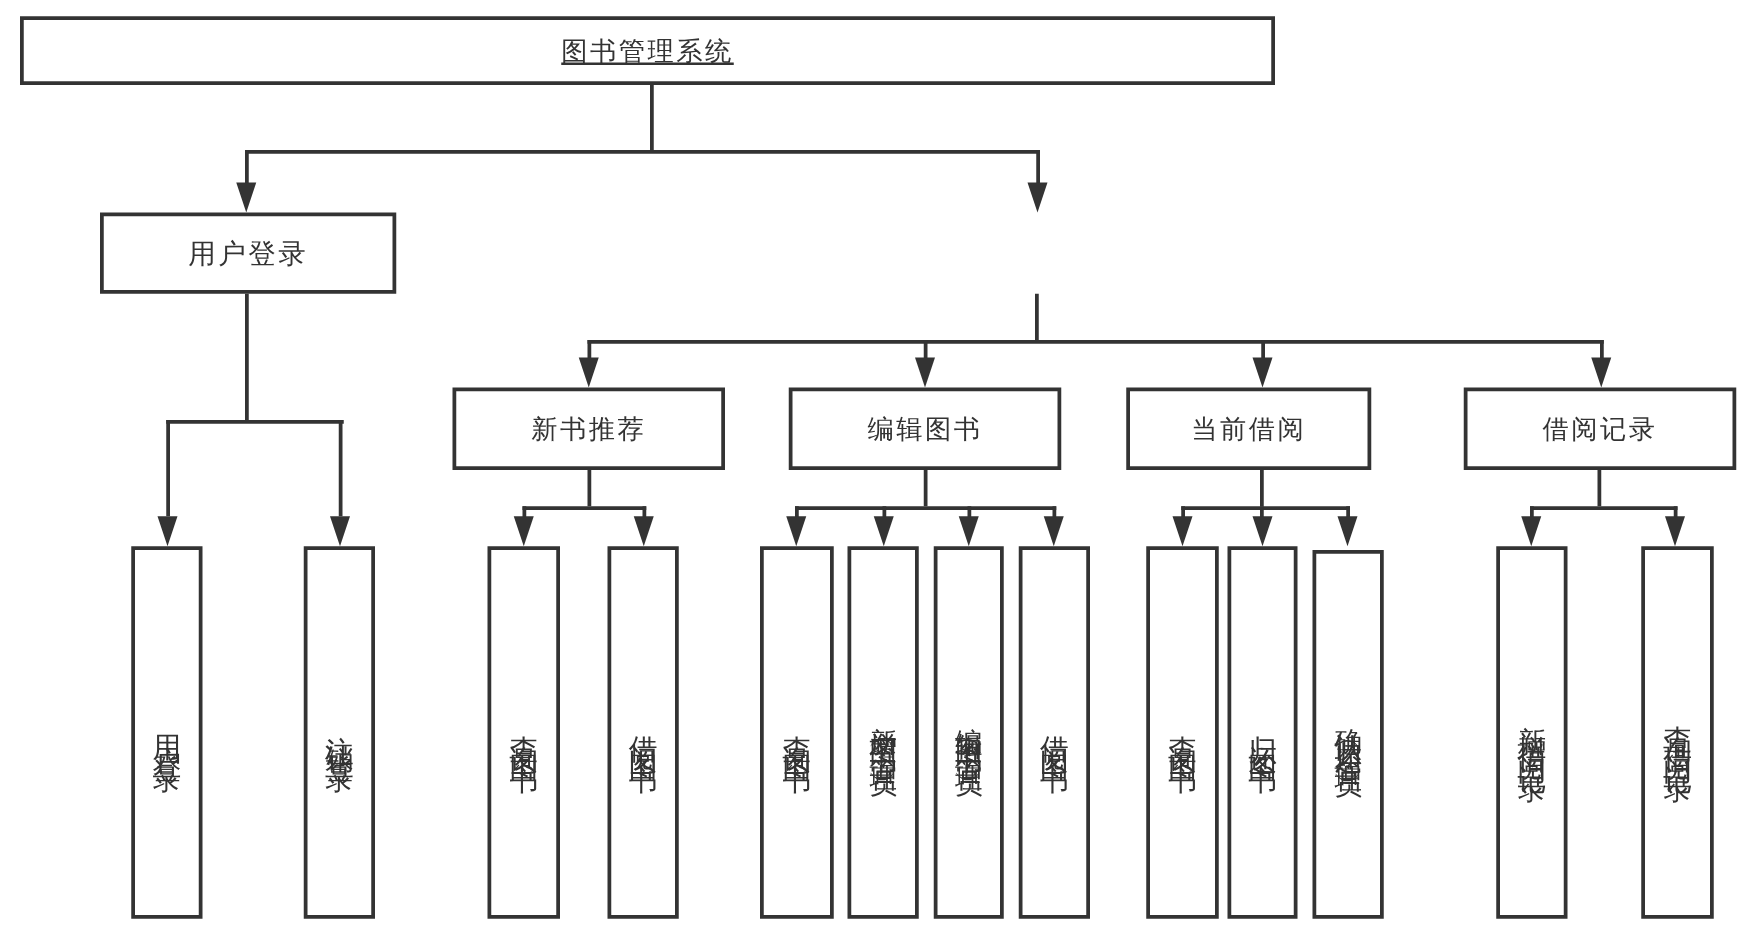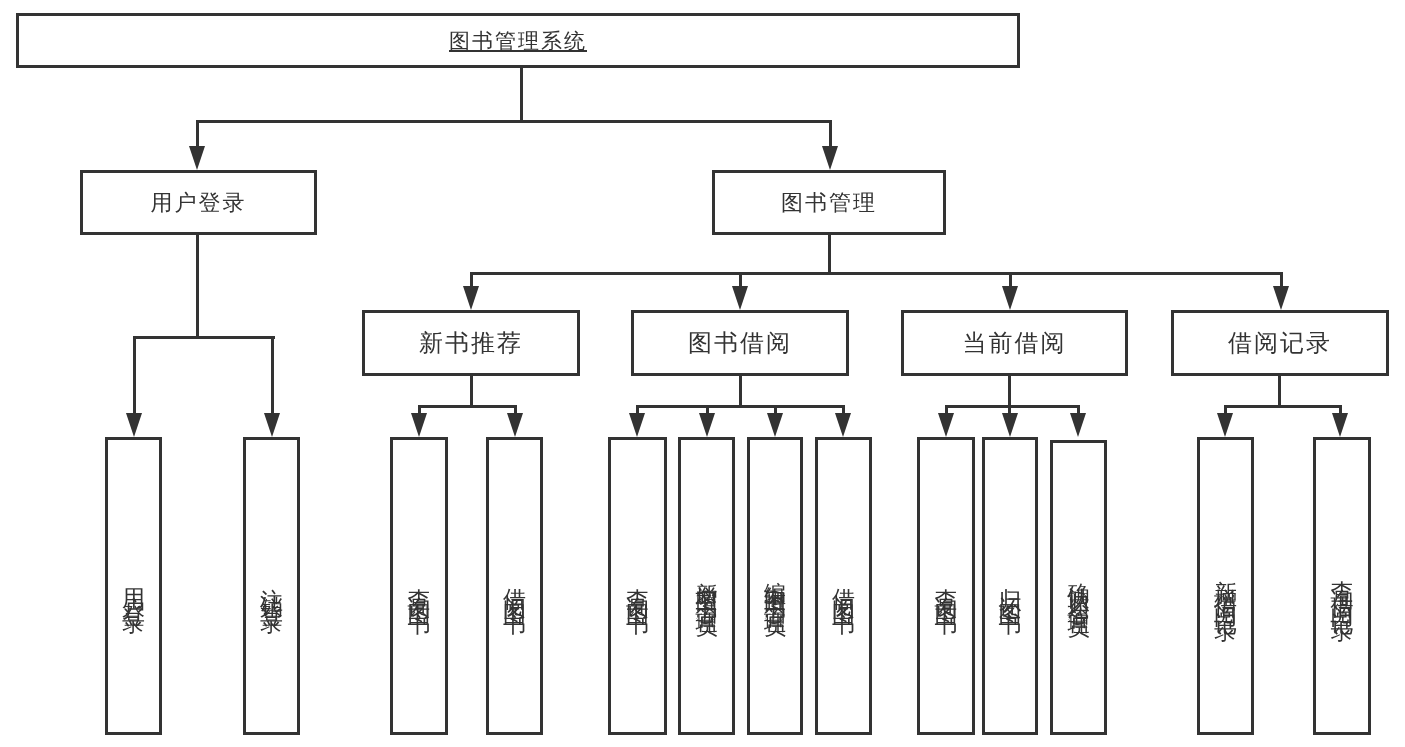--- a/index.html
+++ b/index.html
@@ -20,21 +20,21 @@
     align-items: center;
     justify-content: center;
     color: #333333;
   }
   .h span {
     font-size: 22px;
     letter-spacing: 2px;
     white-space: nowrap;
   }
   .h.root span { font-size: 21px; text-decoration: underline; }
-  .h.mid span { font-size: 24px; }
+  .h.mid span { font-size: 21px; }
   .v span {
     writing-mode: vertical-rl;
     text-orientation: mixed;
     font-size: 23px;
     letter-spacing: 8px;
     line-height: 1;
   }
   .v.tight span {
     font-size: 22px;
     letter-spacing: 5px;
@@ -74,23 +74,20 @@
   <div class="line" style="left:520px; top:68px; width:3px; height:52px;"></div>
   <div class="line" style="left:196px; top:120px; width:636px; height:3px;"></div>
   <div class="line" style="left:196px; top:120px; width:3px; height:28px;"></div>
   <div class="line" style="left:829px; top:120px; width:3px; height:28px;"></div>
   <div class="arrow" style="left:189px; top:146px;"></div>
   <div class="arrow" style="left:822px; top:146px;"></div>
 
   <div class="box h" style="left:80px; top:170px; width:237px; height:65px;">
     <span>用户登录</span>
   </div>
-  <div class="box h" style="left:712px; top:170px; width:234px; height:65px;">
-    <span>图书管理</span>
-  </div>
 
   <div class="line" style="left:196px; top:235px; width:3px; height:101px;"></div>
   <div class="line" style="left:133px; top:336px; width:142px; height:3px;"></div>
   <div class="line" style="left:133px; top:336px; width:3px; height:77px;"></div>
   <div class="line" style="left:271px; top:336px; width:3px; height:77px;"></div>
   <div class="arrow" style="left:126px; top:413px;"></div>
   <div class="arrow" style="left:264px; top:413px;"></div>
 
   <div class="line" style="left:828px; top:235px; width:3px; height:37px;"></div>
   <div class="line" style="left:470px; top:272px; width:813px; height:3px;"></div>
@@ -100,23 +97,23 @@
   <div class="line" style="left:1280px; top:272px; width:3px; height:16px;"></div>
   <div class="arrow" style="left:463px; top:286px;"></div>
   <div class="arrow" style="left:732px; top:286px;"></div>
   <div class="arrow" style="left:1002px; top:286px;"></div>
   <div class="arrow" style="left:1273px; top:286px;"></div>
 
   <div class="box h mid" style="left:362px; top:310px; width:218px; height:66px;">
     <span>新书推荐</span>
   </div>
   <div class="box h mid" style="left:631px; top:310px; width:218px; height:66px;">
-    <span>图书借阅</span>
+    <span>编辑图书</span>
   </div>
-  <div class="box h mid" style="left:901px; top:310px; width:227px; height:66px;justify-content:center;">
+  <div class="box h mid" style="left:901px; top:310px; width:196px; height:66px;justify-content:center;">
     <span>当前借阅</span>
   </div>
   <div class="box h mid" style="left:1171px; top:310px; width:218px; height:66px;">
     <span>借阅记录</span>
   </div>
 
   <div class="line" style="left:470px; top:376px; width:3px; height:29px;"></div>
   <div class="line" style="left:418px; top:405px; width:99px; height:3px;"></div>
   <div class="line" style="left:418px; top:405px; width:3px; height:10px;"></div>
   <div class="line" style="left:514px; top:405px; width:3px; height:10px;"></div>

